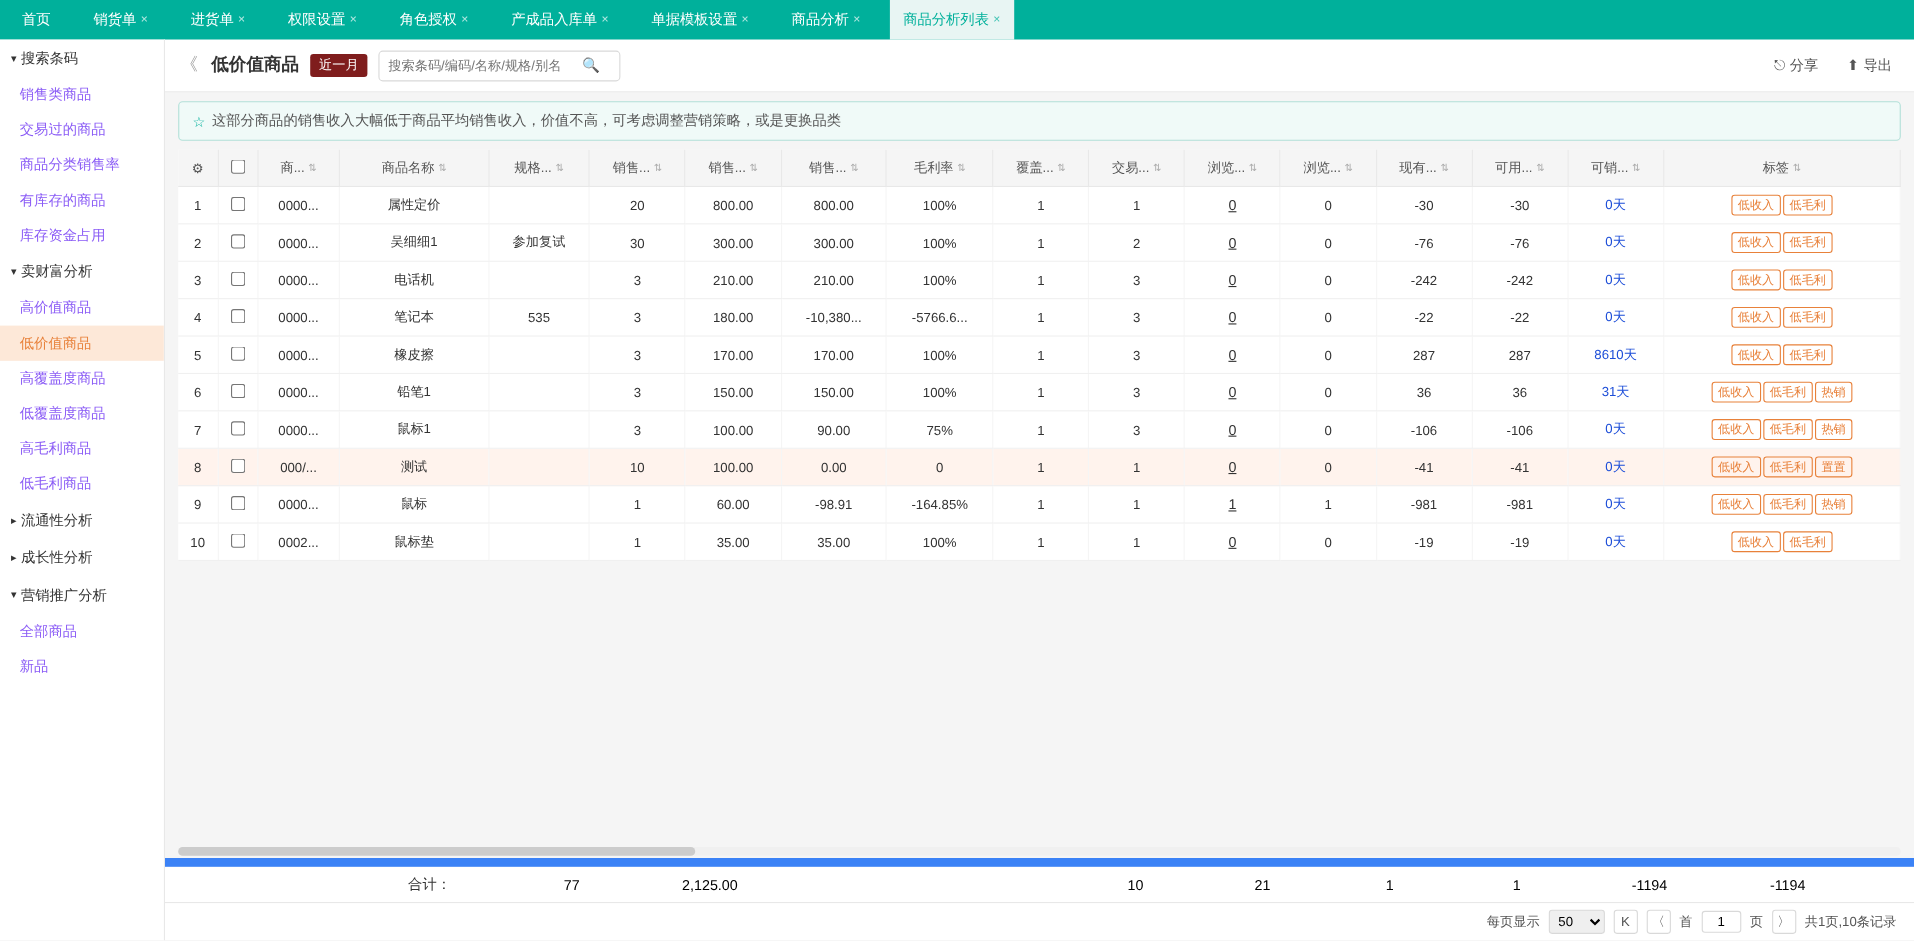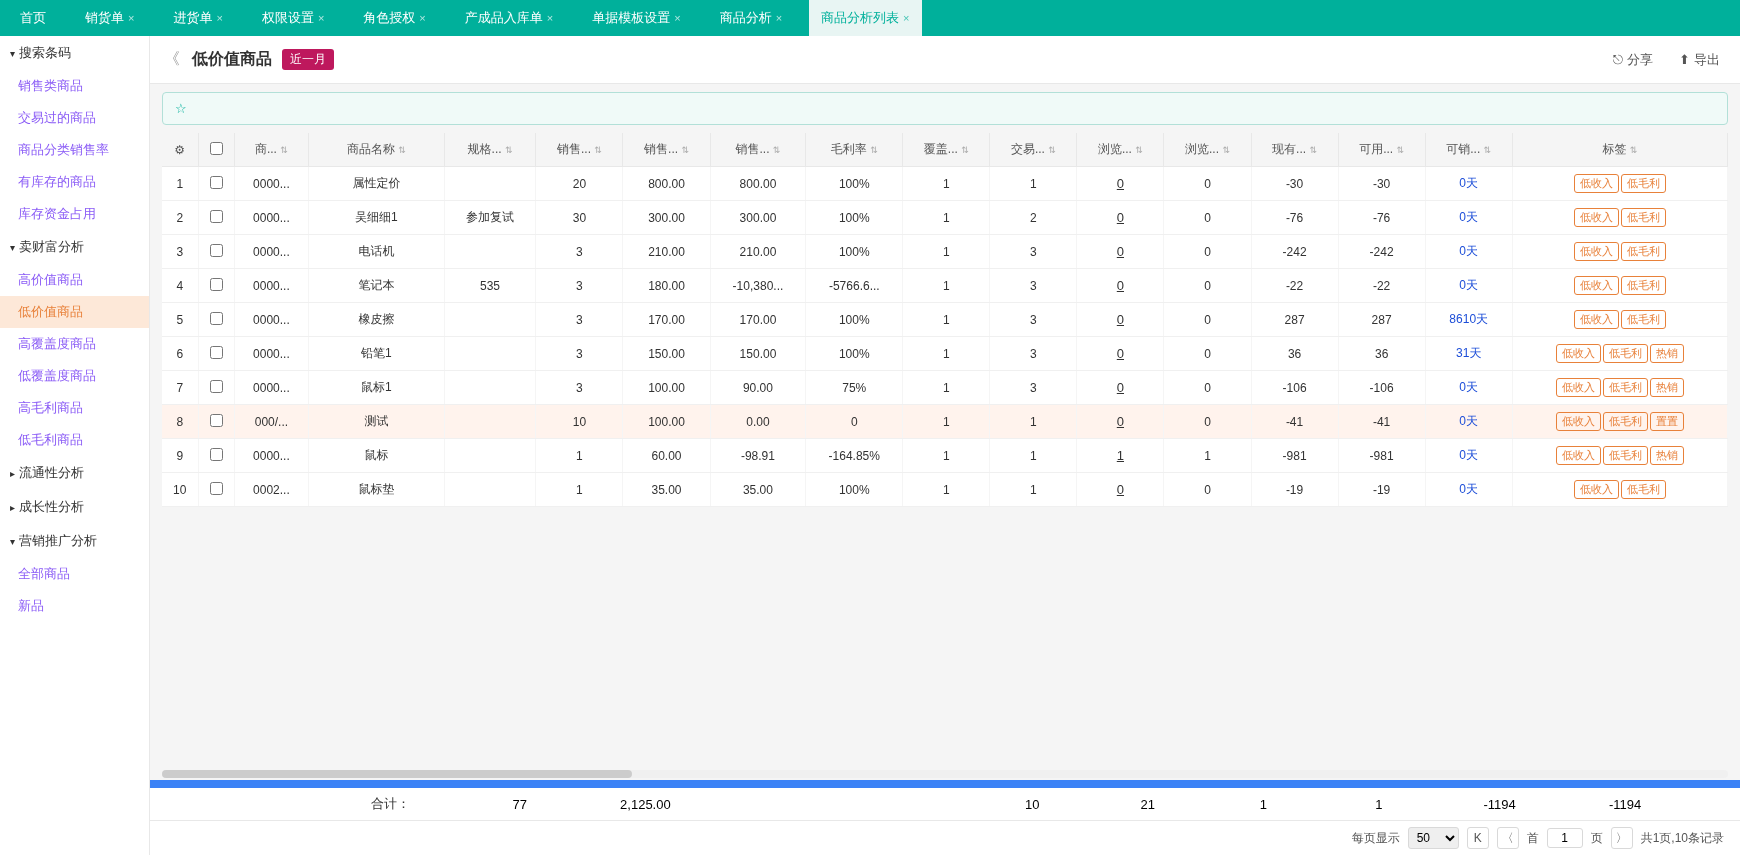--- a/index.html
+++ b/index.html
@@ -44,21 +44,21 @@
     .header-bar {
       display: flex; align-items: center; padding: 8px 12px; gap: 10px;
       background: #fff; border-bottom: 1px solid #e8e8e8; height: 48px;
     }
     .header-bar .collapse-btn {
       width: 20px; height: 20px; cursor: pointer; color: #999; font-size: 16px;
       display: flex; align-items: center; justify-content: center;
     }
     .page-title { font-size: 16px; font-weight: 600; color: #333; }
     .date-badge {
-      background: #be185d; color: #fff; border-radius: 3px;
+      background: #7f1d1d; color: #fff; border-radius: 3px;
       padding: 2px 8px; font-size: 12px; cursor: pointer;
     }
     .search-box {
       display: flex; align-items: center; border: 1px solid #d9d9d9;
       border-radius: 4px; padding: 0 8px; height: 28px; gap: 6px;
       min-width: 220px;
     }
     .search-box input {
       border: none; outline: none; font-size: 12px; color: #999;
       width: 170px; background: transparent;
@@ -232,33 +232,38 @@
     <div class="sidebar-item">全部商品</div>
     <div class="sidebar-item">新品</div>
   </div>
 
   <div class="main">
 
     <div class="header-bar">
       <div class="collapse-btn">《</div>
       <span class="page-title">低价值商品</span>
       <span class="date-badge">近一月</span>
+      <div class="search-box">
+        <input type="text" placeholder="搜索条码/编码/名称/规格/别名" style="">
+        <span class="search-icon">🔍</span>
+      </div>
       <div class="spacer"></div>
       <div class="action-btn">
         <span>⎋</span>
         <span>分享</span>
       </div>
       <div class="action-btn">
         <span>⬆</span>
         <span>导出</span>
       </div>
     </div>
 
     <div class="info-banner">
       <span class="tip-icon">☆</span>
+      <span>这部分商品的销售收入大幅低于商品平均销售收入，价值不高，可考虑调整营销策略，或是更换品类</span>
     </div>
 
     <div class="table-container">
       <table>
         <thead>
           <tr>
             <th style="width:36px">⚙</th>
             <th style="width:36px"><input type="checkbox" style=""></th>
             <th>商... <span class="sort-arrows">⇅</span></th>
             <th style="min-width:90px">商品名称 <span class="sort-arrows">⇅</span></th>

